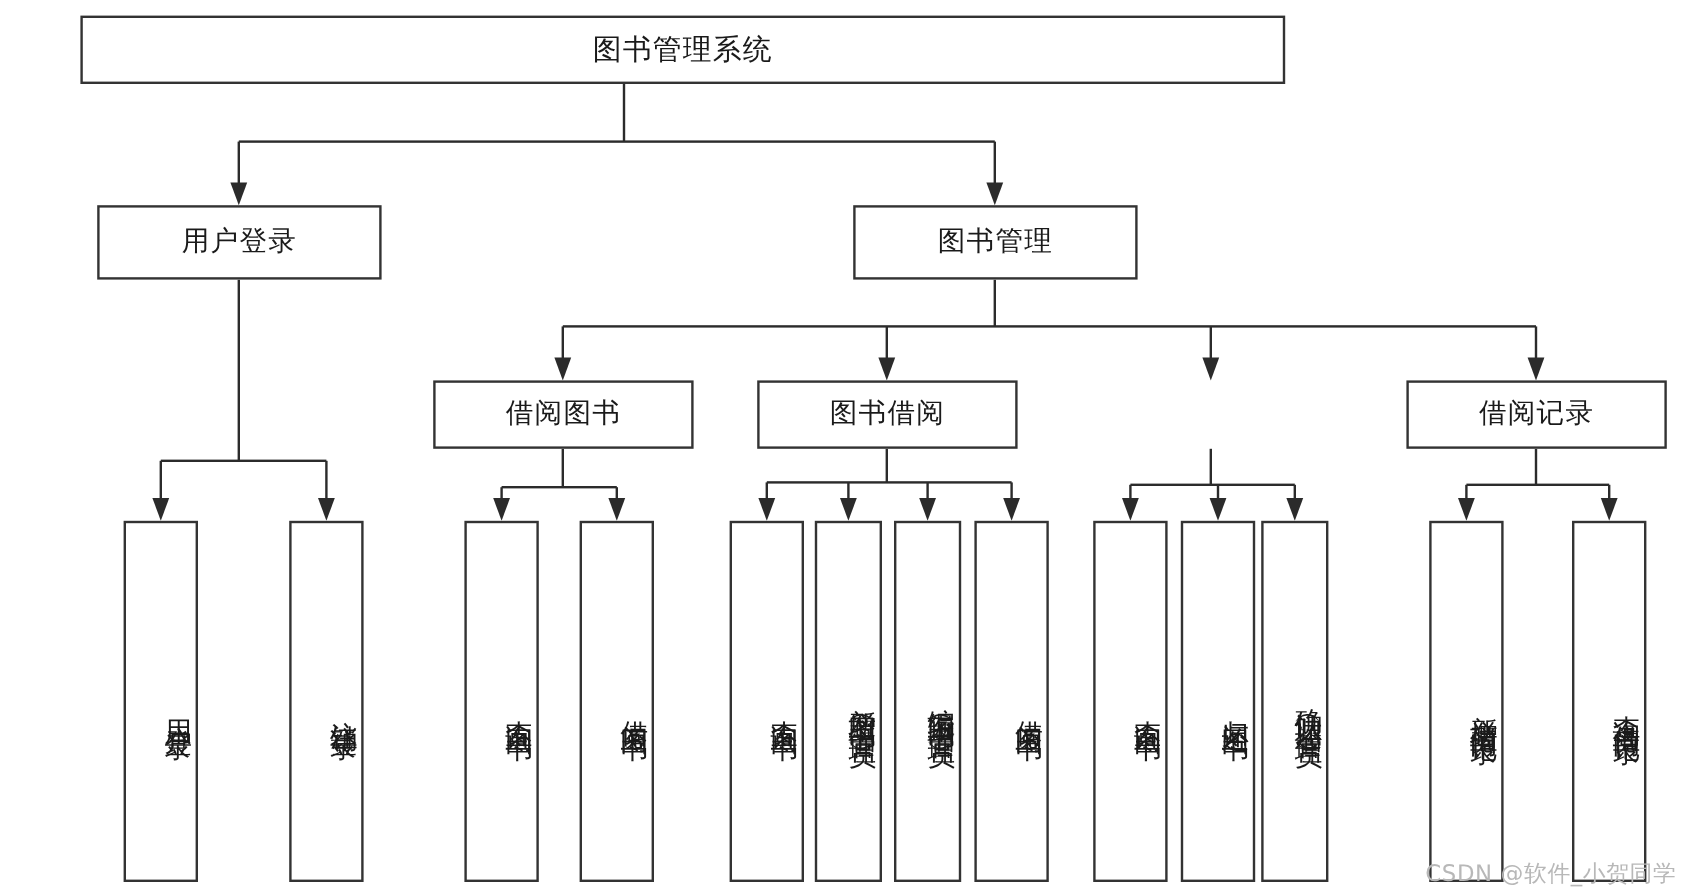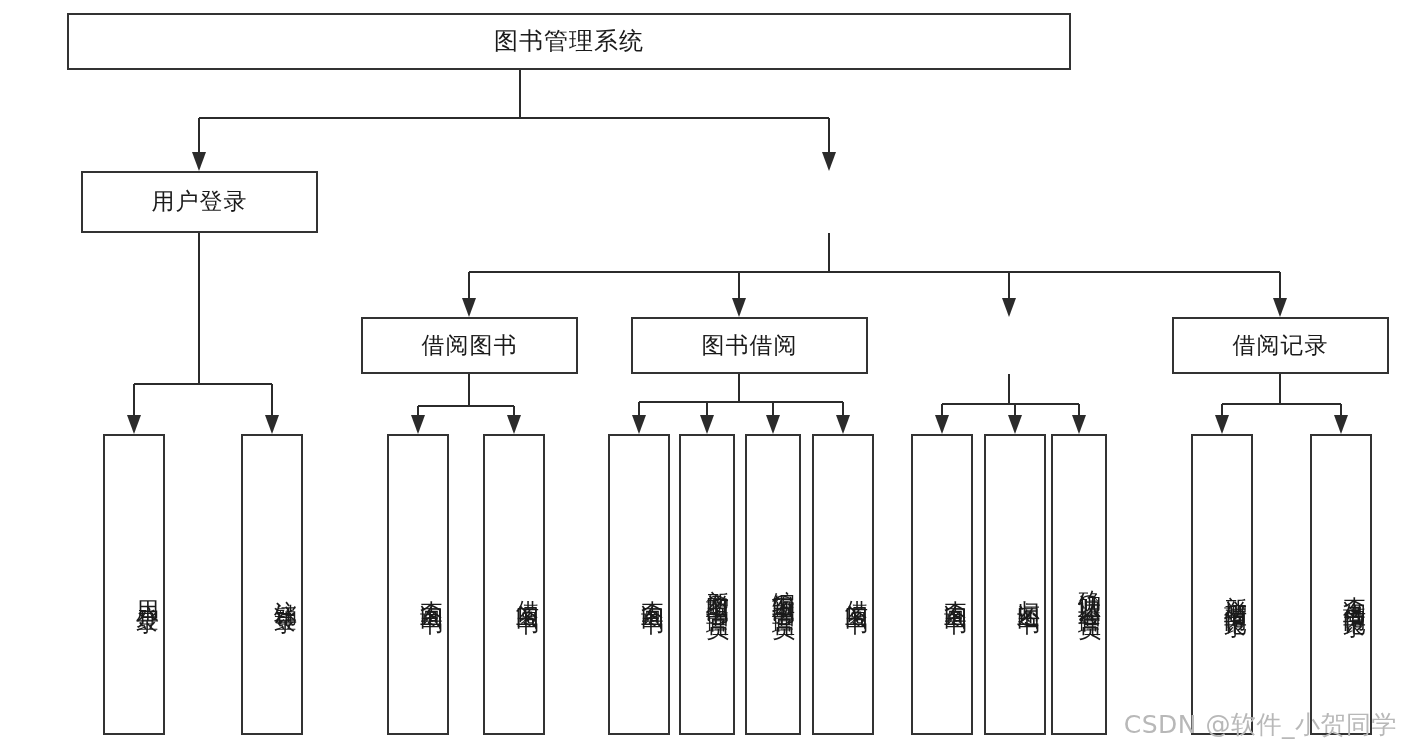--- a/index.html
+++ b/index.html
@@ -58,21 +58,21 @@
     width: 0;
     height: 0;
     border-left: 7.5px solid transparent;
     border-right: 7.5px solid transparent;
     border-top: 19px solid #2b2b2b;
   }
   #watermark {
     position: absolute;
     right: 8px;
     bottom: 6px;
-    font-size: 25px;
+    font-size: 19px;
     color: #b8b8b8;
     white-space: nowrap;
     letter-spacing: 0.5px;
   }
 </style>
 </head>
 <body>
 
 <div id="canvas">
 
@@ -131,25 +131,28 @@
       <div class="arrow" style="left: 1333.5px; top: 415px;"></div>
     </div>
 
   <div class="node h root" id="n-root" style="left: 19px; top: 13px; width: 1004px; height: 57px;">
     <span>图书管理系统</span>
   </div>
 
   <div class="node h" id="n-l2-0" style="left: 81px; top: 171px; width: 237px; height: 62px;">
     <span>用户登录</span>
   </div>
+  <div class="node h" id="n-l2-1" style="left: 711px; top: 171px; width: 237px; height: 62px;">
+    <span>图书管理</span>
+  </div>
 
   <div class="node h" id="n-l3-0" style="left: 361px; top: 317px; width: 217px; height: 57px;">
     <span>借阅图书</span>
   </div>
-  <div class="node h" id="n-l3-1" style="left: 631px; top: 317px; width: 237px; height: 57px;">
+  <div class="node h" id="n-l3-1" style="left: 631px; top: 317px; width: 217px; height: 57px;">
     <span>图书借阅</span>
   </div>
   <div class="node h" id="n-l3-3" style="left: 1172px; top: 317px; width: 217px; height: 57px;">
     <span>借阅记录</span>
   </div>
 
   <div class="node v" id="n-lf-0" style="left: 103px; top: 434px; width: 62px; height: 301px;">
     <span>用户登录</span>
   </div>
   <div class="node v" id="n-lf-1" style="left: 241px; top: 434px; width: 62px; height: 301px;">

